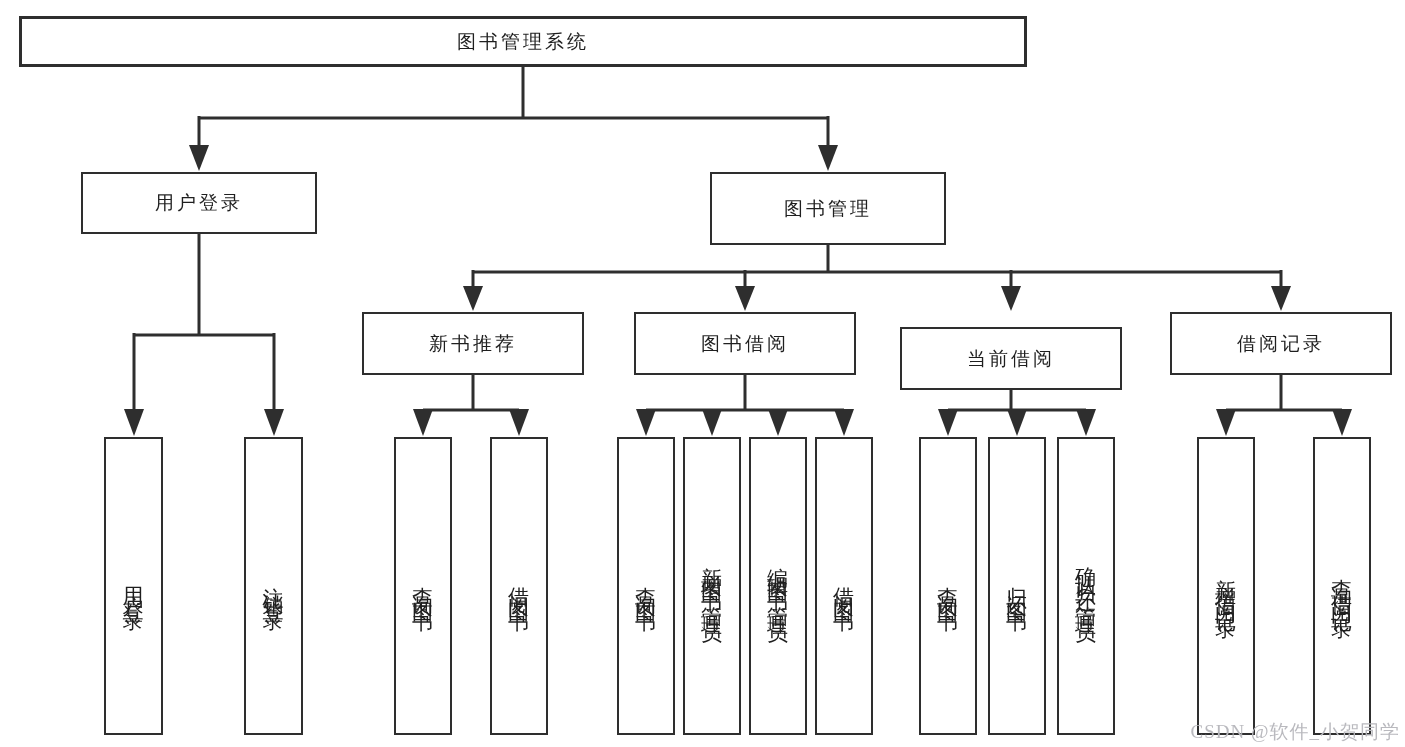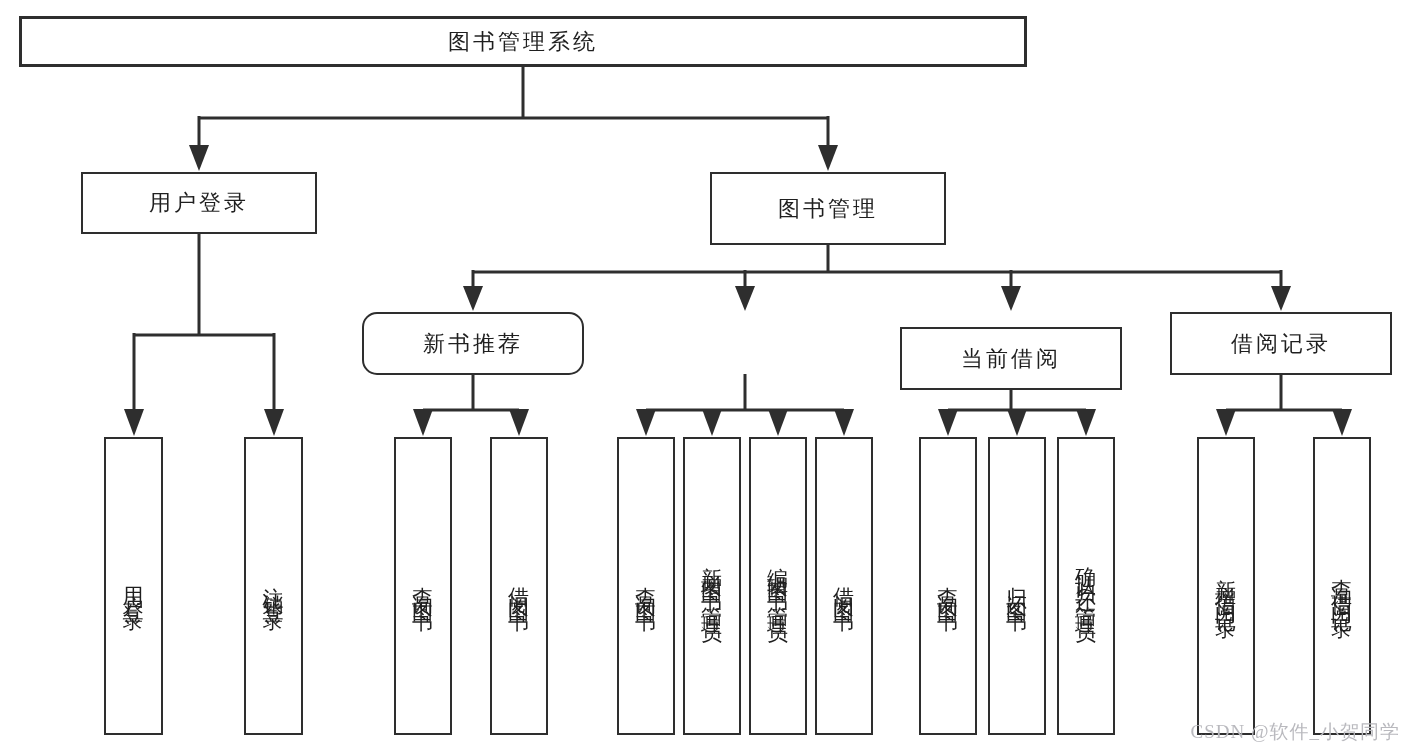--- a/index.html
+++ b/index.html
@@ -9,21 +9,21 @@
   }
   svg.connectors { position:absolute; left:0; top:0; z-index:0; }
   svg.connectors path { stroke:#2e2e2e; stroke-width:3; fill:none; }
   svg.connectors polygon { fill:#2e2e2e; stroke:none; }
   .node {
     position:absolute; box-sizing:border-box; background:#ffffff;
     border:2px solid #2e2e2e; display:flex; align-items:center; justify-content:center;
     color:#1f1f1f; z-index:1;
   }
   .root { border-width:3px; }
-  .h .lbl { font-size:22px; letter-spacing:3px; white-space:nowrap; }
+  .h .lbl { font-size:19px; letter-spacing:3px; white-space:nowrap; }
   .vert .lbl {
     writing-mode:vertical-rl; text-orientation:mixed;
     font-size:21px; line-height:1; letter-spacing:8px; white-space:nowrap;
   }
   .watermark {
     position:absolute; right:5px; top:719px; z-index:3;
     font-size:19px; color:#b9b9be; letter-spacing:1px; white-space:nowrap;font-family:Liberation Serif, serif;
   }
 </style>
 </head>
@@ -85,22 +85,25 @@
     <span class="lbl">图书管理系统</span>
   </div>
 
   <div class="node h" style="left:81px; top:172px; width:236px; height:62px;">
     <span class="lbl">用户登录</span>
   </div>
   <div class="node h" style="left:710px; top:172px; width:236px; height:73px;">
     <span class="lbl">图书管理</span>
   </div>
 
-  <div class="node h" style="left:362px; top:312px; width:222px; height:63px;border-radius:15px;">
+  <div class="node h" style="left:362px; top:312px; width:222px; height:63px;">
     <span class="lbl">新书推荐</span>
+  </div>
+  <div class="node h" style="left:634px; top:312px; width:222px; height:63px;">
+    <span class="lbl">图书借阅</span>
   </div>
   <div class="node h" style="left:900px; top:327px; width:222px; height:63px;">
     <span class="lbl">当前借阅</span>
   </div>
   <div class="node h" style="left:1170px; top:312px; width:222px; height:63px;">
     <span class="lbl">借阅记录</span>
   </div>
 
   <div class="node vert" style="left:104px; top:437px; width:59px; height:298px;">
     <span class="lbl">用户登录</span>

